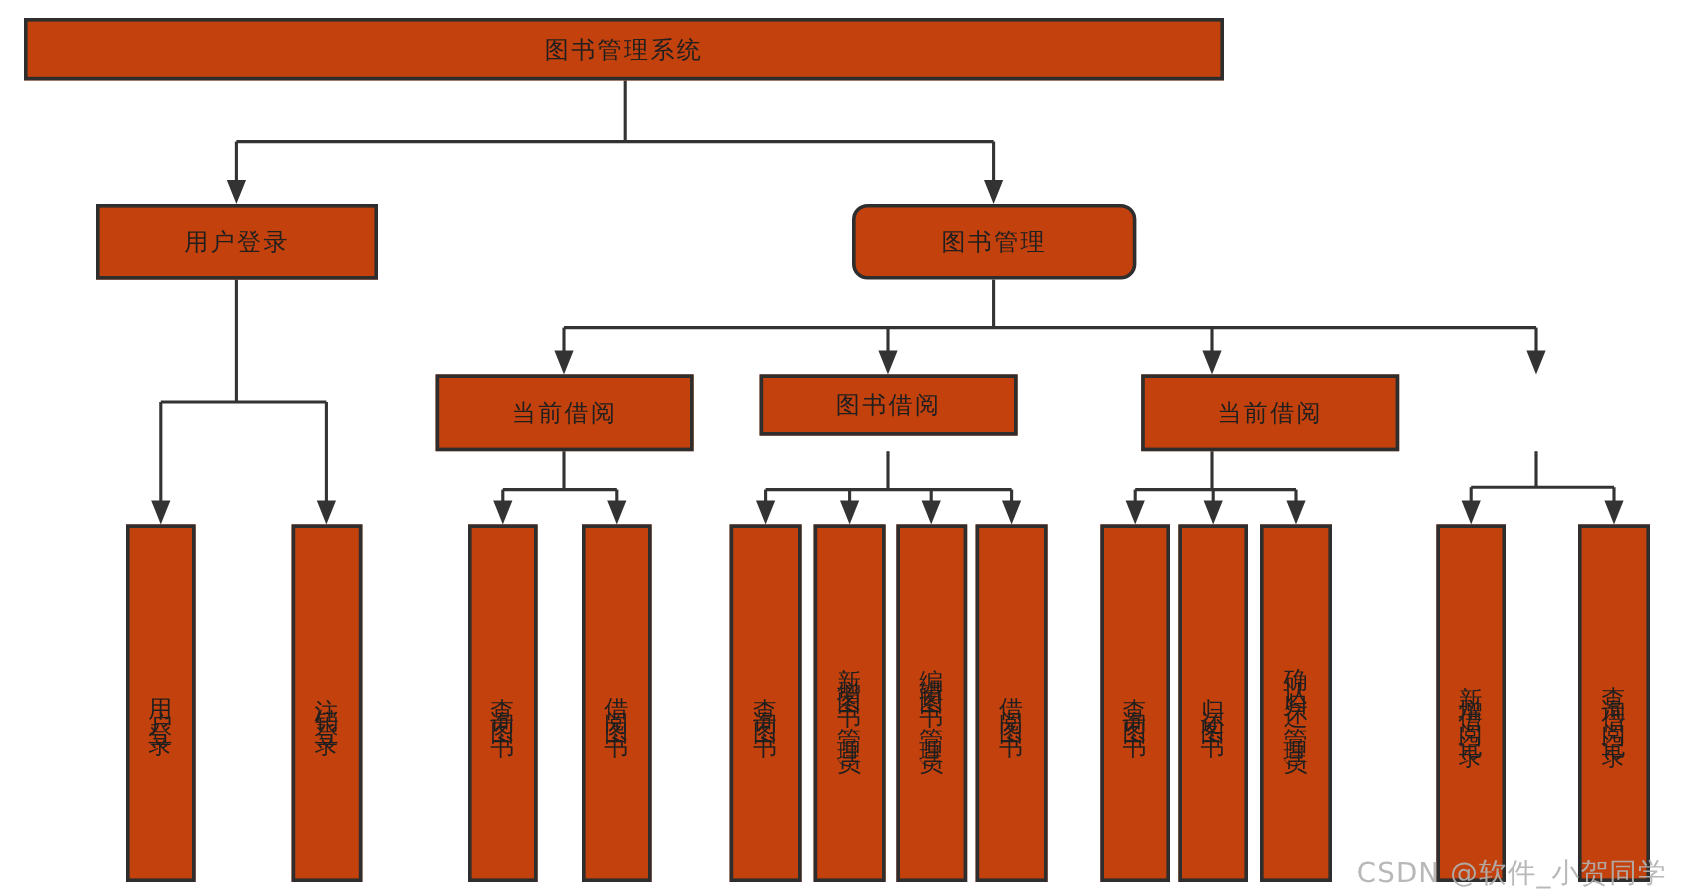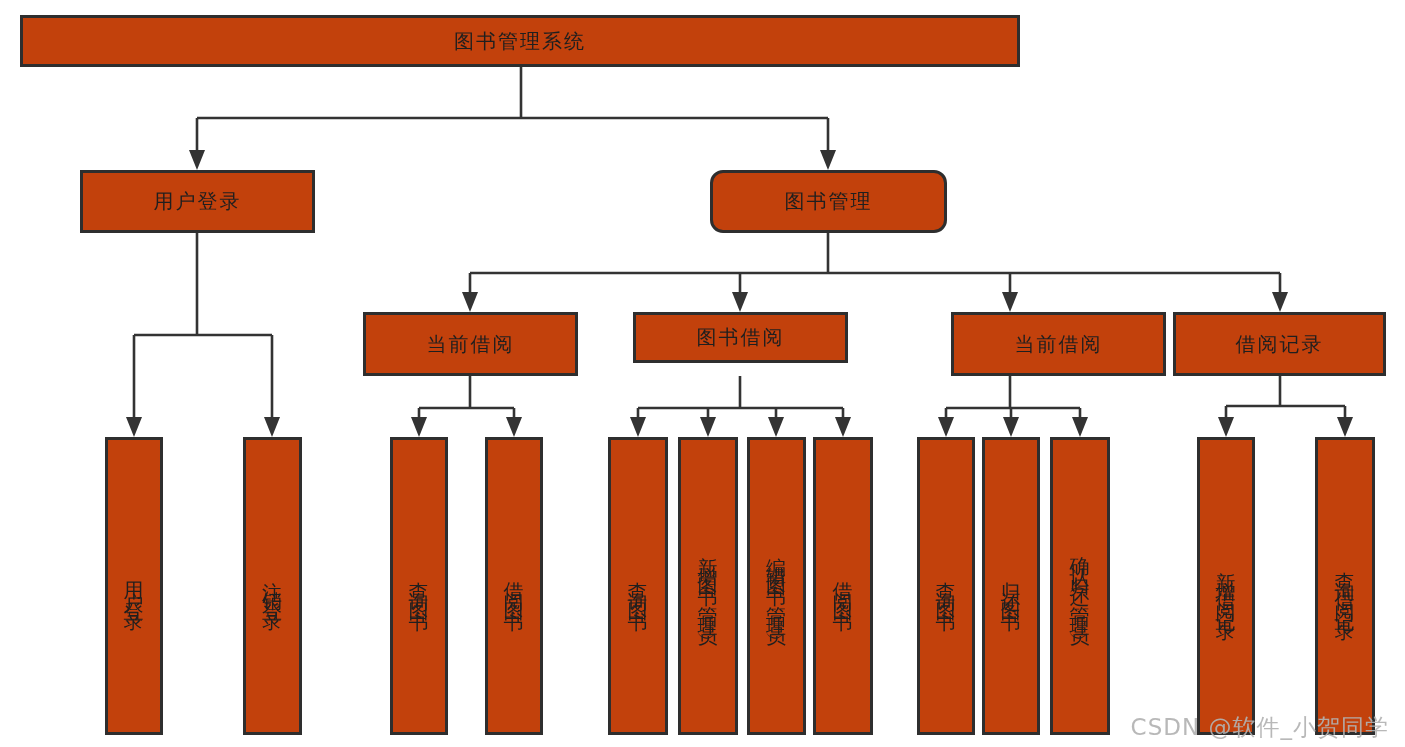--- a/index.html
+++ b/index.html
@@ -126,23 +126,20 @@
 
   <div class="node h-node" style="left:363px;top:312px;width:215px;height:64px;">
     <span>当前借阅</span>
   </div>
   <div class="node h-node" style="left:633px;top:312px;width:215px;height:51px;">
     <span>图书借阅</span>
   </div>
   <div class="node h-node" style="left:903px;top:312px;width:215px;height:64px;margin-left:48px;">
     <span>当前借阅</span>
   </div>
-  <div class="node h-node" style="left:1173px;top:312px;width:213px;height:64px;">
-    <span>借阅记录</span>
-  </div>
 
   <div class="node leaf" style="left:105px;top:437px;width:58px;height:298px;">
     <span class="vtext">用户登录</span>
   </div>
   <div class="node leaf" style="left:243px;top:437px;width:59px;height:298px;">
     <span class="vtext">注销登录</span>
   </div>
 
   <div class="node leaf" style="left:390px;top:437px;width:58px;height:298px;">
     <span class="vtext">查询图书</span>

